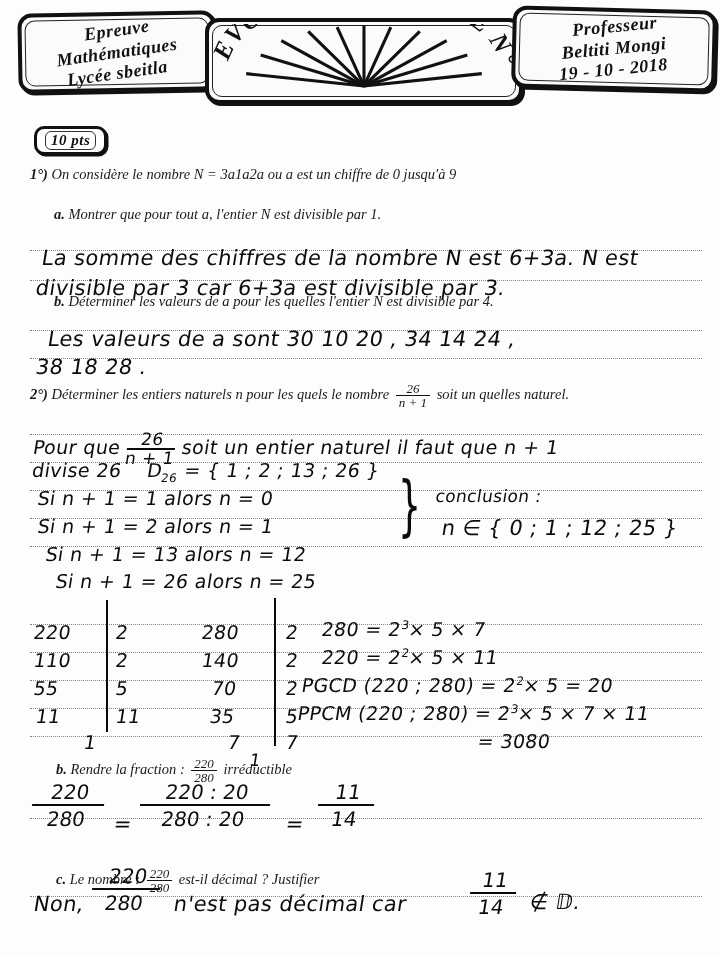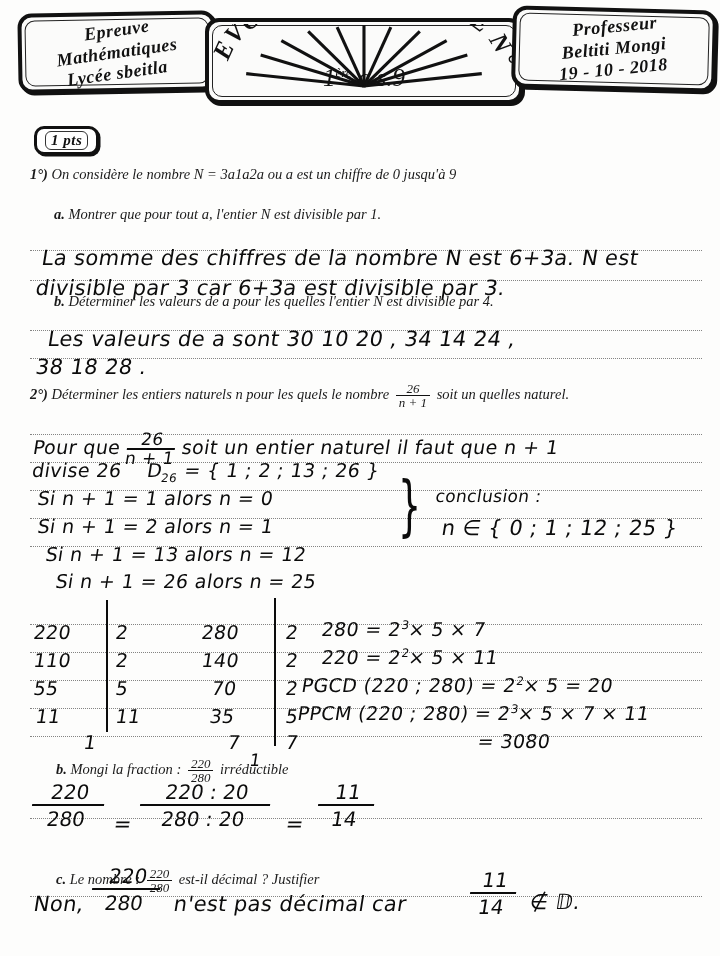--- a/index.html
+++ b/index.html
@@ -129,37 +129,33 @@
           <line x1="150" y1="62" x2="96" y2="9"></line>
           <line x1="150" y1="62" x2="124" y2="5"></line>
           <line x1="150" y1="62" x2="150" y2="3"></line>
           <line x1="150" y1="62" x2="176" y2="5"></line>
           <line x1="150" y1="62" x2="204" y2="9"></line>
           <line x1="150" y1="62" x2="230" y2="18"></line>
           <line x1="150" y1="62" x2="250" y2="32"></line>
           <line x1="150" y1="62" x2="264" y2="50"></line>
         </g>
       </svg>
-      <div class="sub">
-        <span>1</span><sup>ère</sup>
-        <span>a.s.9</span>
-      </div>
     </div>
 
     <div class="box box-right">
       <div class="box-inner"></div>
       <div class="slant l1">Professeur</div>
       <div class="slant l2">Beltiti Mongi</div>
       <div class="slant l3">19 - 10 - 2018</div>
     </div>
   </div>
 
   <div class="badges">
     <div class="badge">
-      <span class="in">1 pts</span>
+      <span class="in">10 pts</span>
     </div>
   </div>
 
   <div class="pr" style="left:30px;top:166px;">
     <b>1°)</b>
     <span>On considère le nombre  N = 3a1a2a   ou  a est un chiffre de 0  jusqu'à 9</span>
   </div>
 
   <div class="pr" style="left:54px;top:206px;">
     <b>a.</b>
@@ -264,21 +260,21 @@
   <div class="hw" style="left:300px;top:674px;">
     <span>PGCD (220 ; 280) = 2</span><sup class="hsup">2</sup><span>× 5 = 20</span>
   </div>
   <div class="hw" style="left:296px;top:702px;">
     <span>PPCM (220 ; 280) = 2</span><sup class="hsup">3</sup><span>× 5 × 7 × 11</span>
   </div>
   <div class="hw" style="left:476px;top:730px;">= 3080</div>
 
   <div class="pr" style="left:56px;top:757px;">
     <b>b.</b>
-    <span>Mongi la fraction :</span>
+    <span>Rendre la fraction :</span>
     <span class="frac">
       <span class="num">220</span>
       <span class="den">280</span>
     </span>
     <span>irréductible</span>
   </div>
 
   <div class="rule" style="left:30px;top:818px;width:672px;"></div>
 
   <div class="bigfrac" style="left:32px;top:780px;width:72px;">

